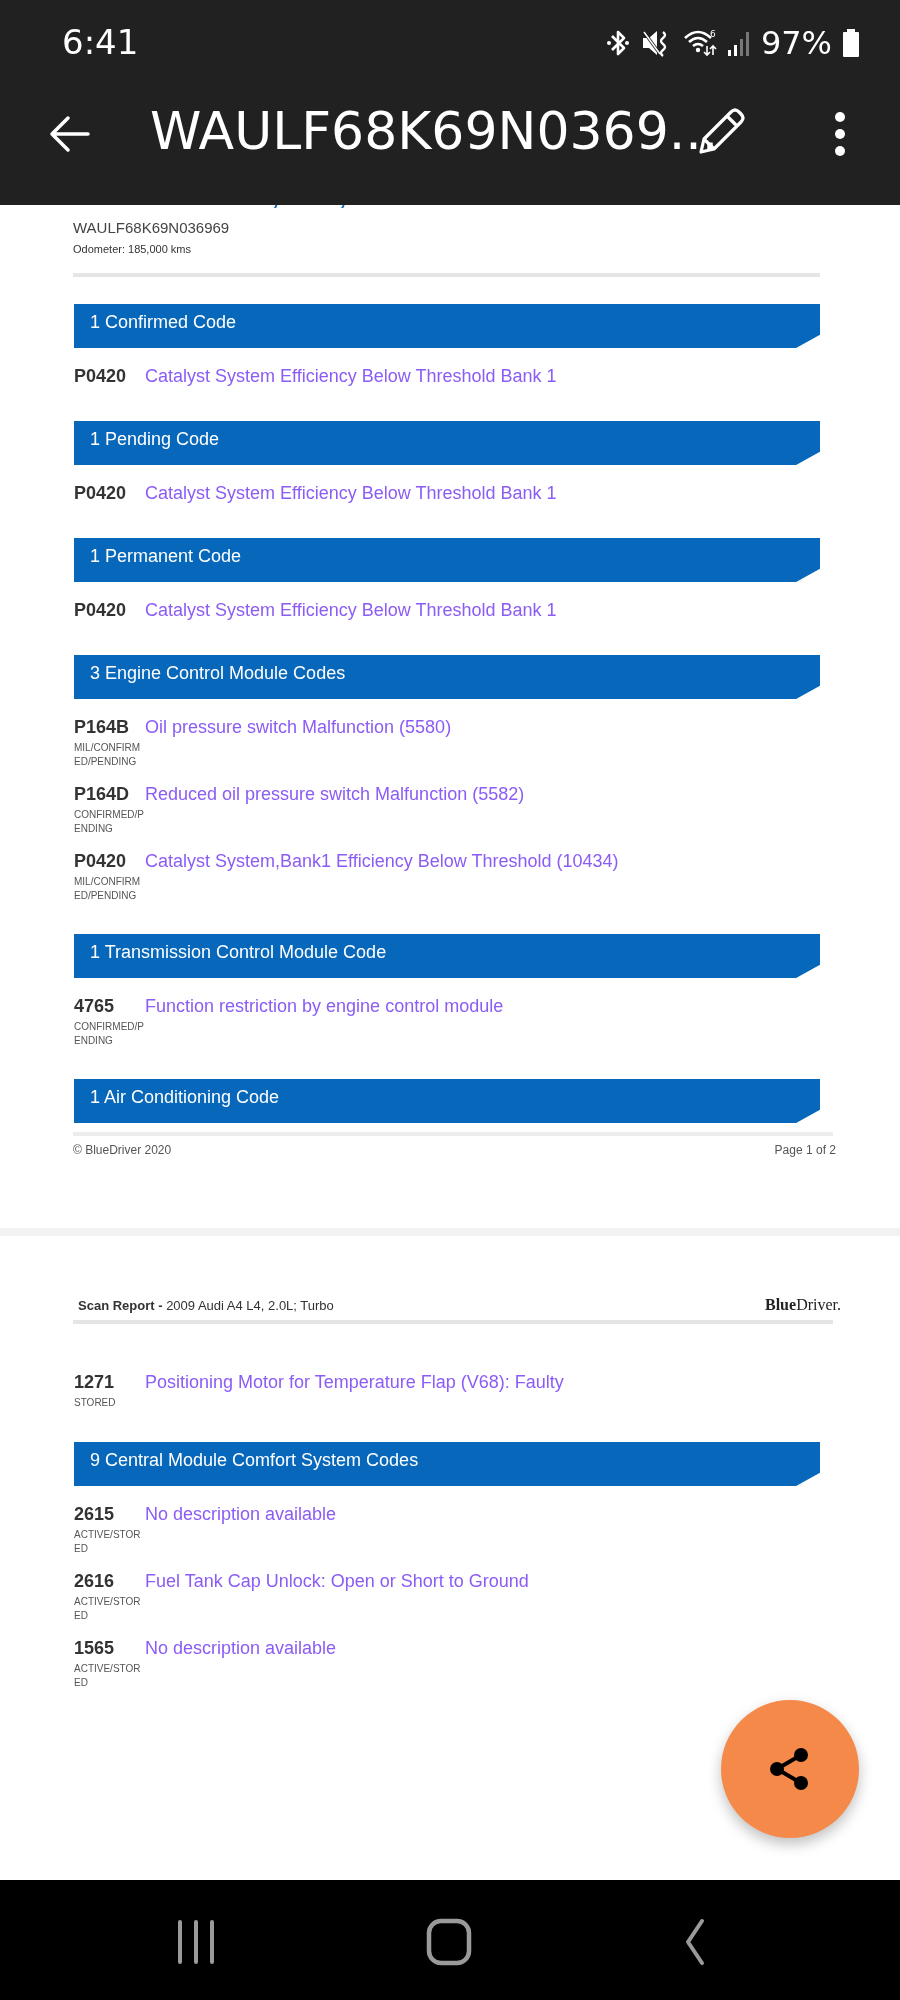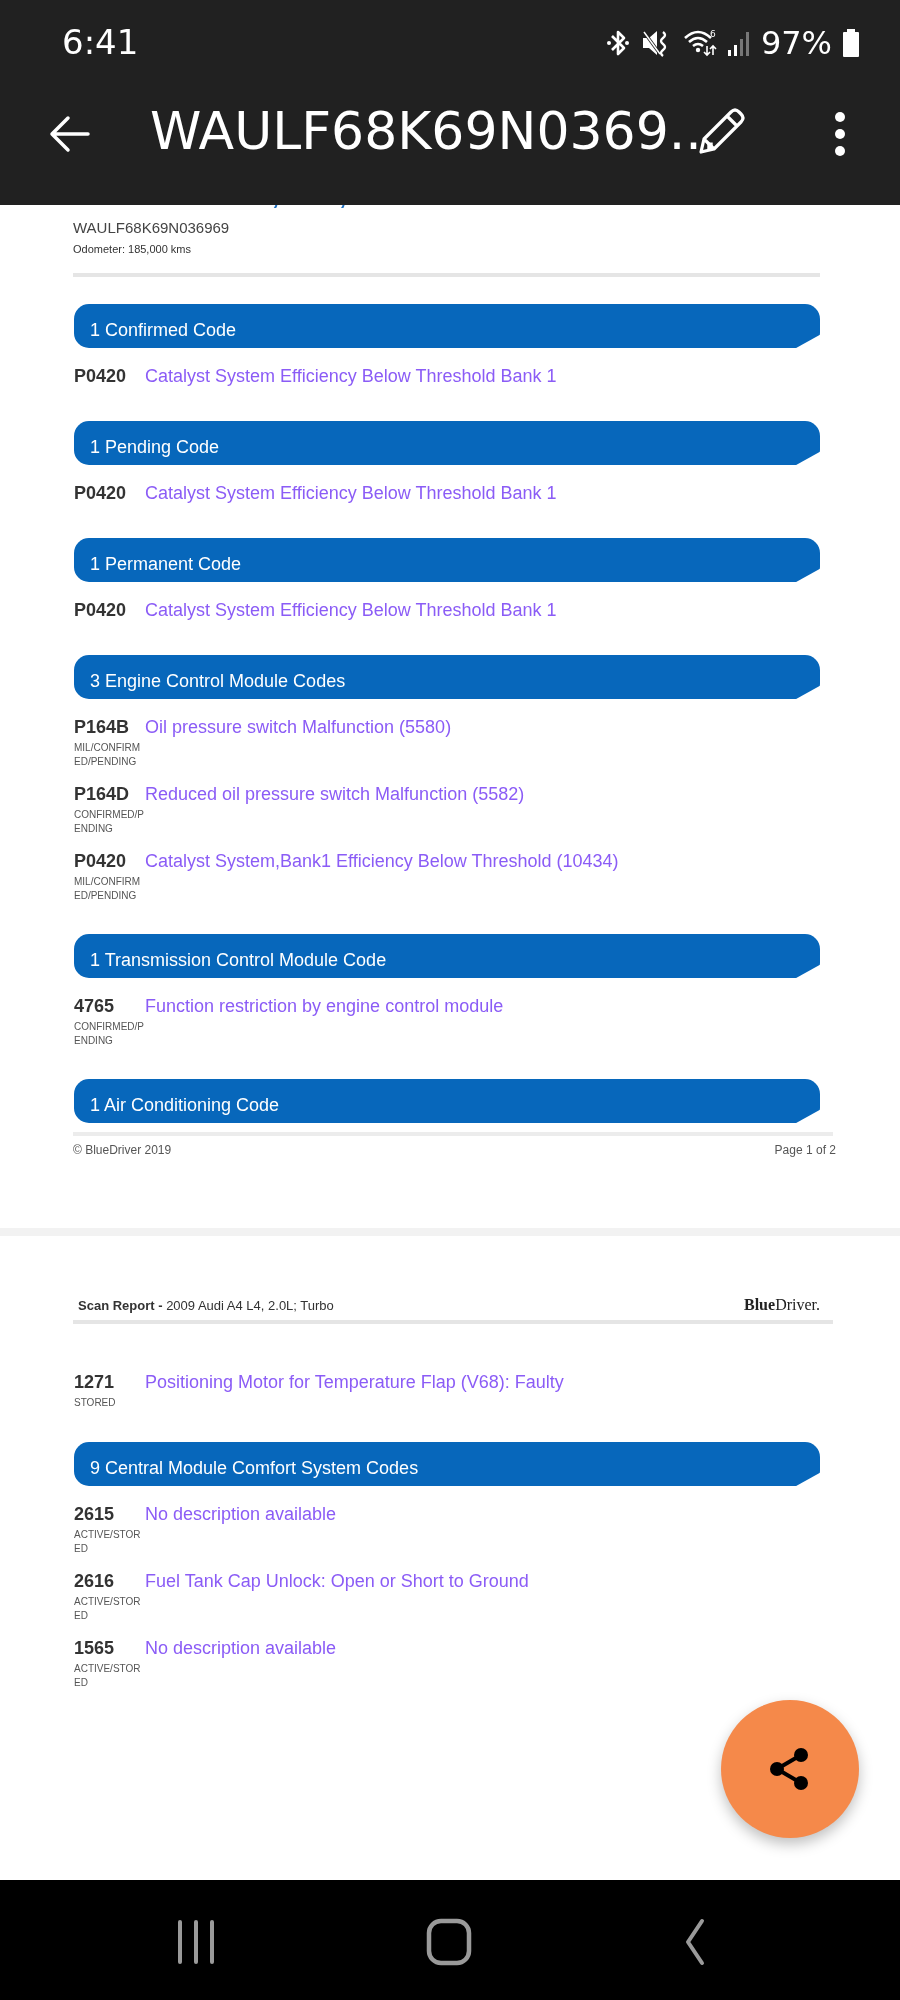--- a/index.html
+++ b/index.html
@@ -19,35 +19,35 @@
     .appbar .more { position: absolute; left: 825px; top: 14px; width: 30px; height: 50px; }
 
     
     .doc { position: absolute; left: 0; top: 0; width: 900px; }
     .vehicle-title { position: absolute; left: 73px; top: 180px; font-size: 26px; color: #1e6fbf; font-weight: bold; }
     .vin { position: absolute; left: 73px; top: 219px; font-size: 15px; color: #444; }
     .odo { position: absolute; left: 73px; top: 243px; font-size: 11px; color: #333; }
     .rule { position: absolute; left: 73px; width: 747px; height: 4px; background: #e5e5e5; }
 
     .band { position: absolute; left: 74px; width: 746px; height: 44px; background: #0767bb;
-            clip-path: polygon(0 0, 100% 0, 100% 70%, 96.8% 100%, 0 100%); color: #fff; font-size: 18px; padding: 16px 0 0 16px; border-radius: 15px; }
+            clip-path: polygon(0 0, 100% 0, 100% 70%, 96.8% 100%, 0 100%); color: #fff; font-size: 18px; padding: 8px 0 0 16px; }
     .code-row { position: absolute; left: 74px; width: 760px; }
     .code-row .code { position: absolute; left: 0; top: 0; font-size: 18px; font-weight: bold; color: #333; }
     .code-row .desc { position: absolute; left: 71px; top: 0; font-size: 18px; color: #8b5cf6; white-space: nowrap; }
     .code-row .status-txt { position: absolute; left: 0; top: 24px; width: 72px; font-size: 10px; color: #555; line-height: 14px; word-break: break-all; text-transform: uppercase; }
 
     .footer-rule { position: absolute; left: 73px; top: 1132px; width: 760px; height: 4px; background: #ececec; }
     .foot-left { position: absolute; left: 73px; top: 1143px; font-size: 12px; color: #555; }
     .foot-right { position: absolute; right: 64px; top: 1143px; font-size: 12px; color: #555; }
 
     .page-gap { position: absolute; left: 0; top: 1228px; width: 900px; height: 8px; background: #f2f2f2; }
 
     .p2-header { position: absolute; left: 78px; top: 1298px; font-size: 13px; color: #333; }
     .p2-header b { font-weight: bold; }
-    .brand { position: absolute; right: 80px; top: 1296px; font-family: "Liberation Serif", "DejaVu Serif", serif; font-size: 16px; color: #222; }
+    .brand { position: absolute; right: 59px; top: 1296px; font-family: "Liberation Serif", "DejaVu Serif", serif; font-size: 16px; color: #222; }
     .brand b { font-weight: bold; }
 
     
     .fab { position: absolute; left: 721px; top: 1700px; width: 138px; height: 138px; border-radius: 50%; background: #f5894a;
            box-shadow: 0 6px 14px rgba(0,0,0,0.25); display: flex; align-items: center; justify-content: center; }
 
     
     .navbar { position: absolute; left: 0; top: 1880px; width: 900px; height: 120px; background: #000; }
     .nav-btn { position: absolute; top: 38px; width: 60px; height: 50px; }
   </style>
@@ -99,21 +99,21 @@
   <div class="band" style="top:934px">1 Transmission Control Module Code</div>
   <div class="code-row" style="top:996px">
     <span class="code">4765</span>
     <span class="desc">Function restriction by engine control module</span>
     <span class="status-txt">CONFIRMED/PENDING</span>
   </div>
 
   <div class="band" style="top:1079px">1 Air Conditioning Code</div>
 
   <div class="footer-rule"></div>
-  <div class="foot-left">© BlueDriver 2019</div>
+  <div class="foot-left">© BlueDriver 2020</div>
   <div class="foot-right">Page 1 of 2</div>
 
   <div class="page-gap"></div>
 
   <div class="p2-header">
     <b>Scan Report -</b><span> 2009 Audi A4 L4, 2.0L; Turbo</span>
   </div>
   <div class="brand">
     <b>Blue</b><span>Driver.</span>
   </div>

